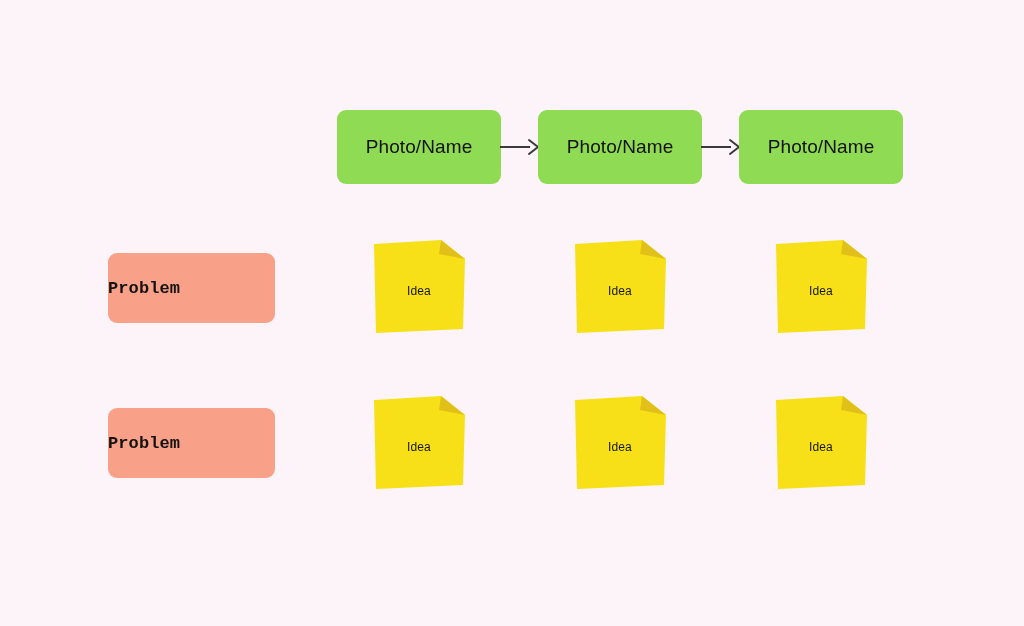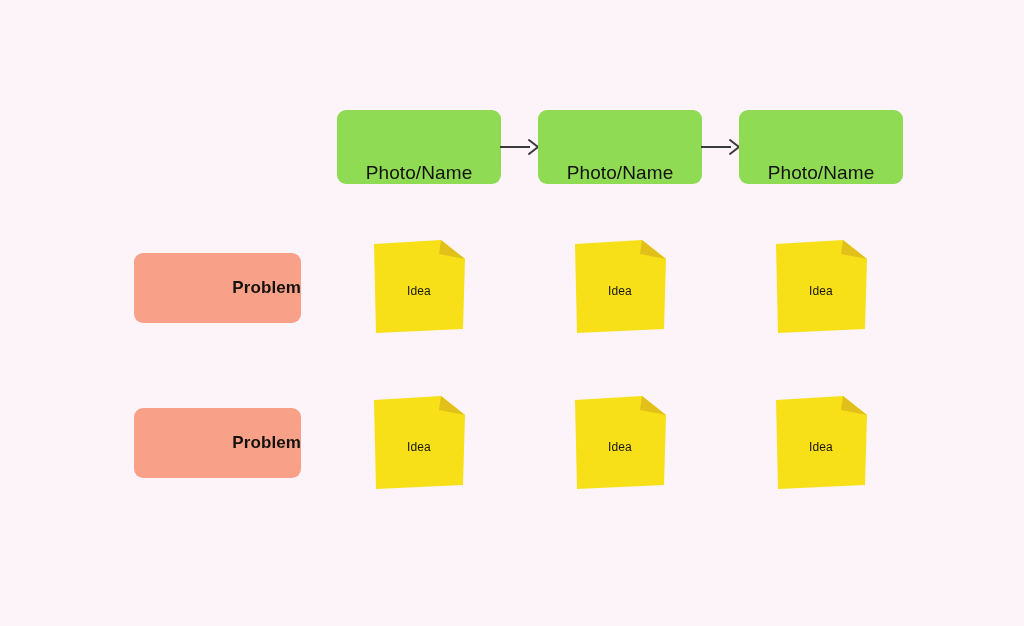--- a/index.html
+++ b/index.html
@@ -20,21 +20,21 @@
   }
 
   
   .person-box {
     position: absolute;
     width: 164px;
     height: 74px;
     background: #8fdb54;
     border-radius: 9px;
     display: flex;
-    align-items: flex-end;
+    align-items: center;
     justify-content: center;
   }
   .person-box .person-label {
     font-size: 19px;
     font-weight: 500;
     color: #13120f;
     letter-spacing: 0.1px;
     white-space: nowrap;
   }
   #person-0 { left: 337px; top: 110px; }
@@ -47,28 +47,29 @@
     top: 135px;
     width: 40px;
     height: 24px;
   }
   #arrow-0 { left: 500px; }
   #arrow-1 { left: 701px; }
 
   
   .problem-box {
     position: absolute;
-    left: 134px;
+    left: 108px;
     width: 167px;
     height: 70px;
     background: #f9a188;
     border-radius: 9px;
     display: flex;
     align-items: center;
-    justify-content: flex-end;
+    justify-content: flex-start;
+    font-family: Liberation Mono, monospace;
   }
   .problem-box .problem-label {
     font-size: 17px;
     font-weight: 700;
     color: #13120f;
     letter-spacing: 0.1px;
   }
   #problem-0 { top: 253px; }
   #problem-1 { top: 408px; }
 

